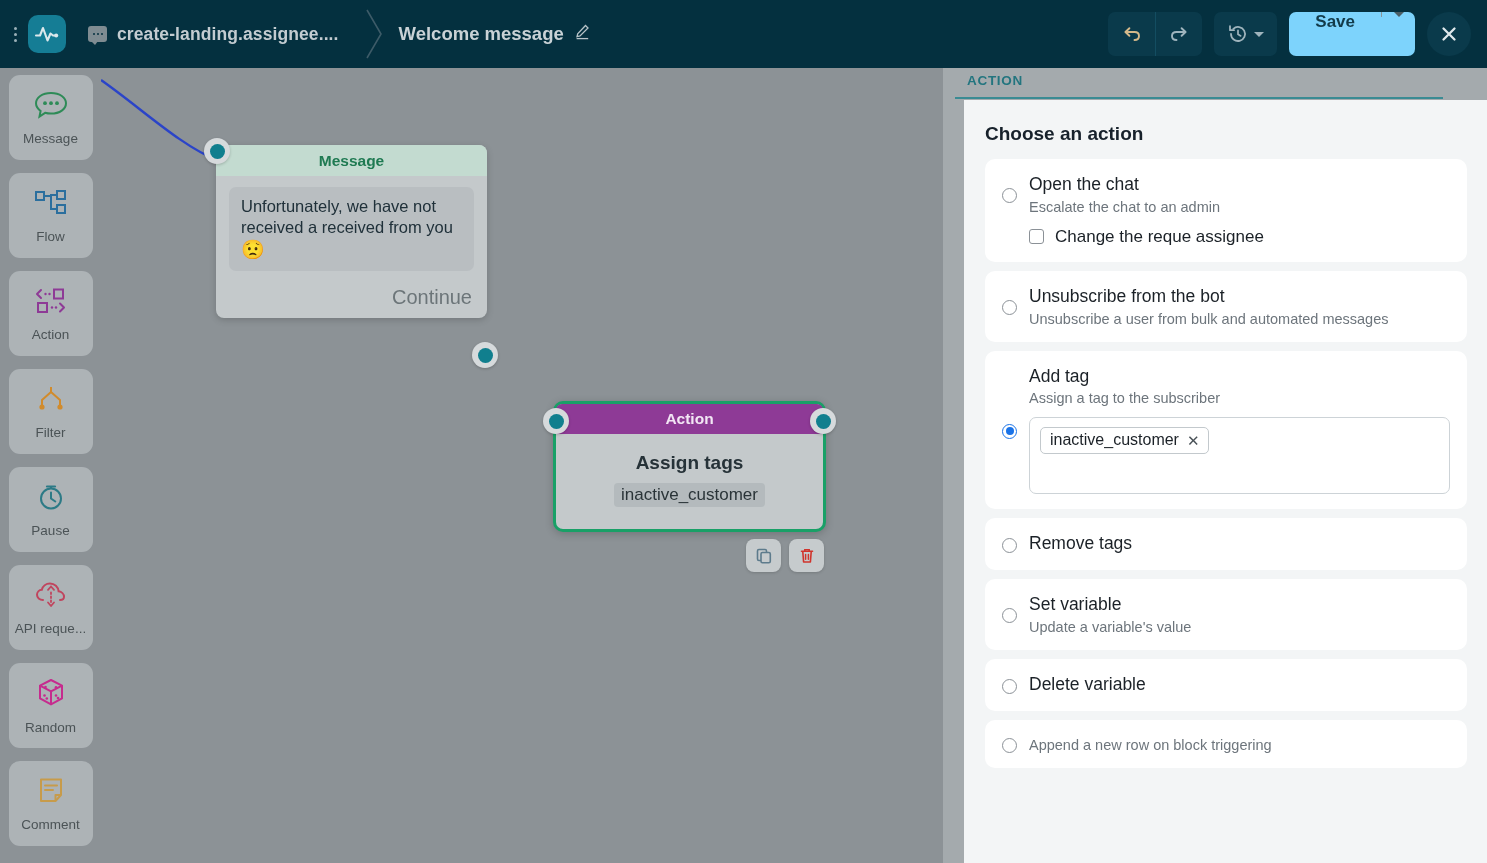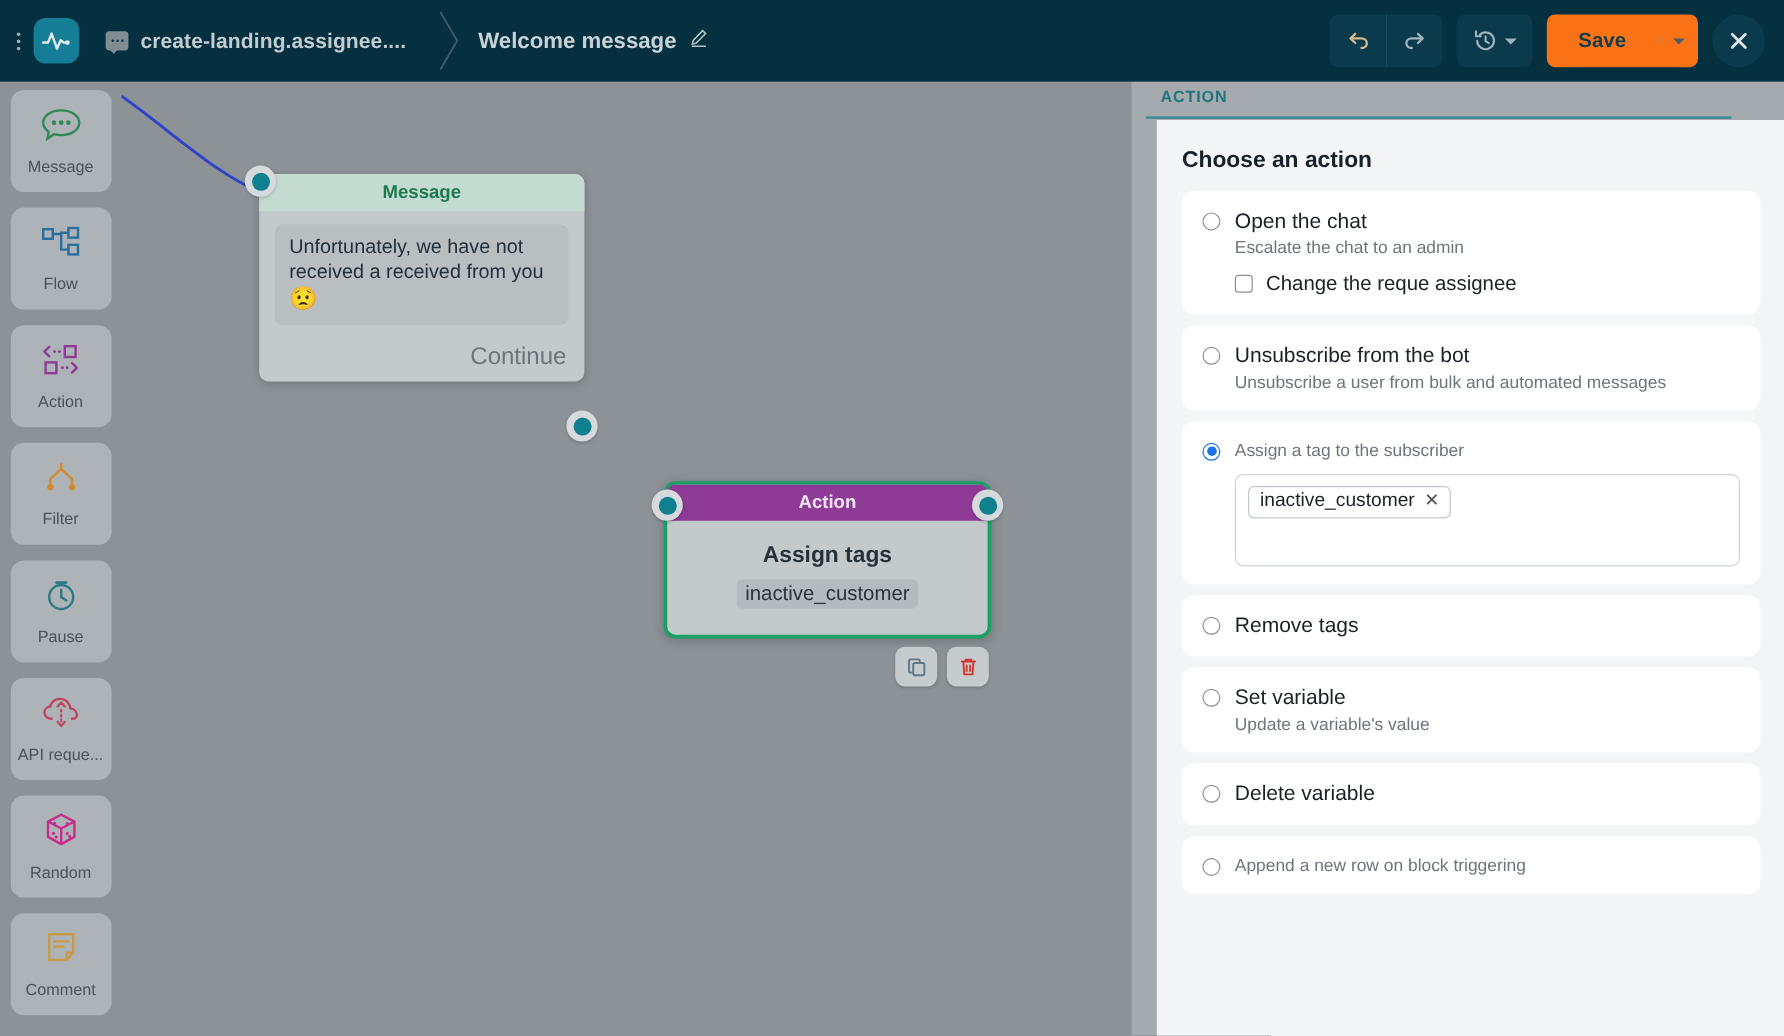--- a/index.html
+++ b/index.html
@@ -68,21 +68,21 @@
     width: 47px; height: 44px;
     display: flex; align-items: center; justify-content: center;
     cursor: pointer;
   }
   .icon-btn.divider { border-left: 1px solid #134d61; }
   .hist-btn {
     display: flex; align-items: center; gap: 5px;
     background: #0a3a4b; border-radius: 7px; height: 44px; padding: 0 13px; cursor: pointer;
   }
   .caret { width: 0; height: 0; border-left: 5px solid transparent; border-right: 5px solid transparent; border-top: 5px solid #9fb4bd; }
-  .save-wrap { display: flex; align-items: center; height: 44px; border-radius: 7px; overflow: hidden; background: #f97316; }
+  .save-wrap { display: flex; align-items: flex-start; height: 44px; border-radius: 7px; overflow: hidden; background: #7dd3fc; }
   .save-main {
     padding: 0 26px; display: flex; align-items: center; justify-content: center;
     color: #123a49; font-size: 17px; font-weight: bold; cursor: pointer;
   }
   .save-caret { width: 34px; display: flex; align-items: center; justify-content: center; border-left: 1px solid #8a9599; cursor: pointer; }
   .close-btn {
     width: 44px; height: 44px; border-radius: 50%;
     background: #0a3a4b; display: flex; align-items: center; justify-content: center; cursor: pointer;
   }
 
@@ -180,21 +180,21 @@
     position: absolute; left: 21px; top: 32px; width: 523px; height: 773px;
     background: #f3f5f6; overflow: hidden;
   }
   .panel-inner { padding: 23px 20px 16px 21px; }
   .panel-heading { font-size: 19px; font-weight: bold; color: #17212b; margin-bottom: 14px; }
 
   .opt {
     background: #fff; border-radius: 10px; padding: 14px 17px 15px 17px; margin-bottom: 9px;
     cursor: pointer;
   }
-  .opt-row { display: flex; align-items: flex-start; gap: 12px; }
+  .opt-row { display: flex; align-items: center; gap: 12px; }
   .radio {
     width: 15px; height: 15px; border-radius: 50%; border: 1.6px solid #8b9197;
     background: #fff; flex: none; margin-top: 4px;
   }
   .radio.on { border-color: #1a73e8; background: #fff; position: relative; }
   .radio.on::after {
     content: ""; position: absolute; inset: 2.5px; border-radius: 50%; background: #1a73e8;
   }
   .opt-title { font-size: 17.5px; color: #1b2127; line-height: 1.3; }
   .opt-title .new-badge {
@@ -491,20 +491,21 @@
               <div class="opt-title">Unsubscribe from the bot</div>
               <div class="opt-desc">Unsubscribe a user from bulk and automated messages</div>
             </div>
           </div>
         </div>
 
         <div class="opt">
           <div class="opt-row">
             <span class="radio on"></span>
             <div style="flex:1;">
+              <div class="opt-title">Add tag</div>
               <div class="opt-desc">Assign a tag to the subscriber</div>
               <div class="tagbox">
                 <span class="tag-chip">
                   <span>inactive_customer</span>
                   <span class="tag-x">✕</span>
                 </span>
               </div>
             </div>
           </div>
         </div>

